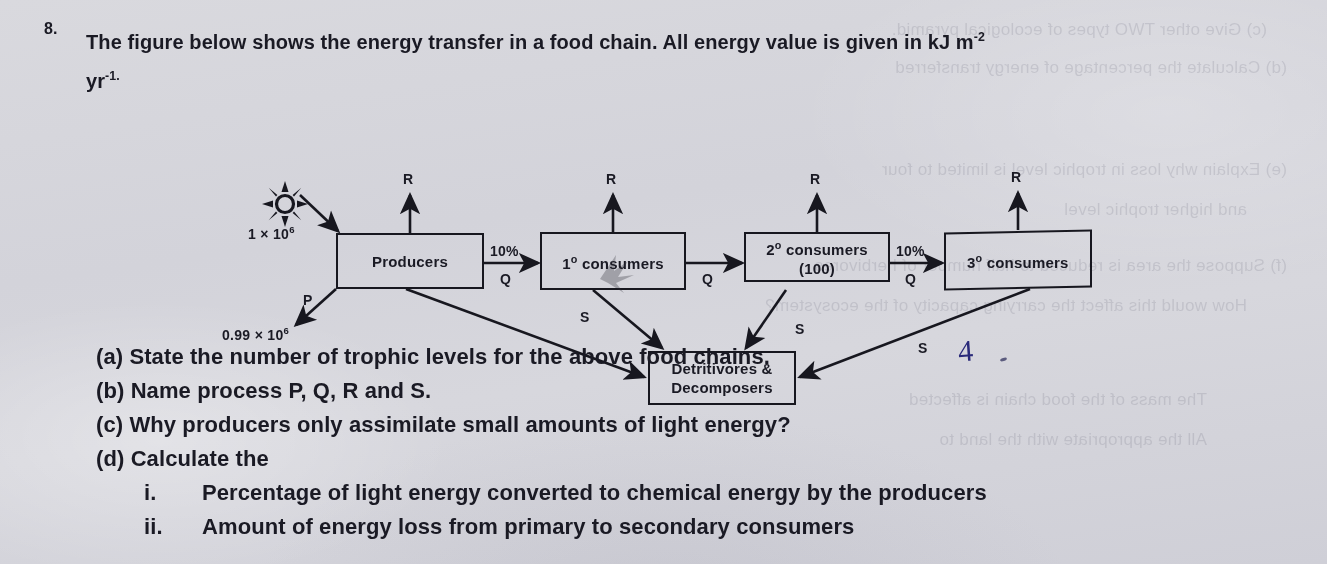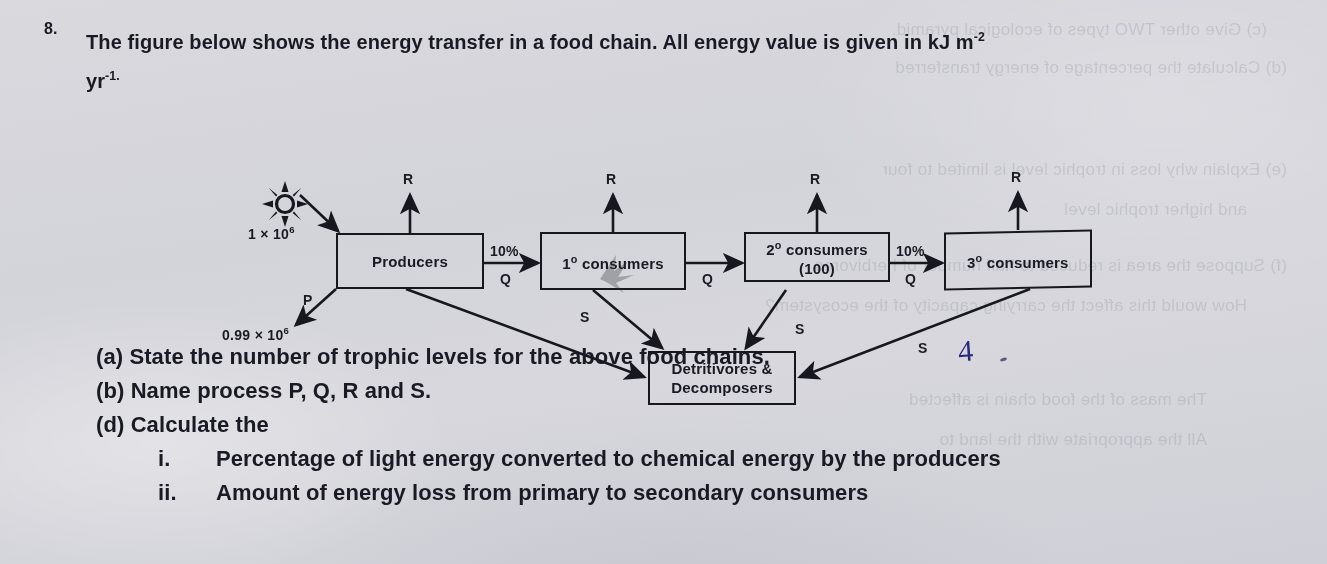--- a/index.html
+++ b/index.html
@@ -125,21 +125,21 @@
     position: absolute;
     left: 96px;
     top: 340px;
     width: 1180px;
     font-size: 22px;
     font-weight: 700;
     line-height: 34px;
     letter-spacing: 0.1px;
   }
   .q-item { position: relative; white-space: nowrap; }
-  .q-sub { margin-left: 62px; }
+  .q-sub { margin-left: 48px; }
   .q-sub .roman {
     display: inline-block;
     width: 58px;
   }
   .handwritten {
     position: absolute;
     left: 958px;
     top: 334px;
     font-size: 30px;
     font-family: "Liberation Serif", serif;
@@ -291,20 +291,24 @@
     <div class="q-list">
       <div class="q-item">
         <span>(a)</span>
         <span>State the number of trophic levels for the above food chains.</span>
       </div>
       <div class="q-item">
         <span>(b)</span>
         <span>Name process P, Q, R and S.</span>
       </div>
       <div class="q-item">
+        <span>(c)</span>
+        <span>Why producers only assimilate small amounts of light energy?</span>
+      </div>
+      <div class="q-item">
         <span>(d)</span>
         <span>Calculate the</span>
       </div>
       <div class="q-item q-sub">
         <span class="roman">i.</span><span>Percentage of light energy converted to chemical energy by the producers</span>
       </div>
       <div class="q-item q-sub">
         <span class="roman">ii.</span><span>Amount of energy loss from primary to secondary consumers</span>
       </div>
     </div>

